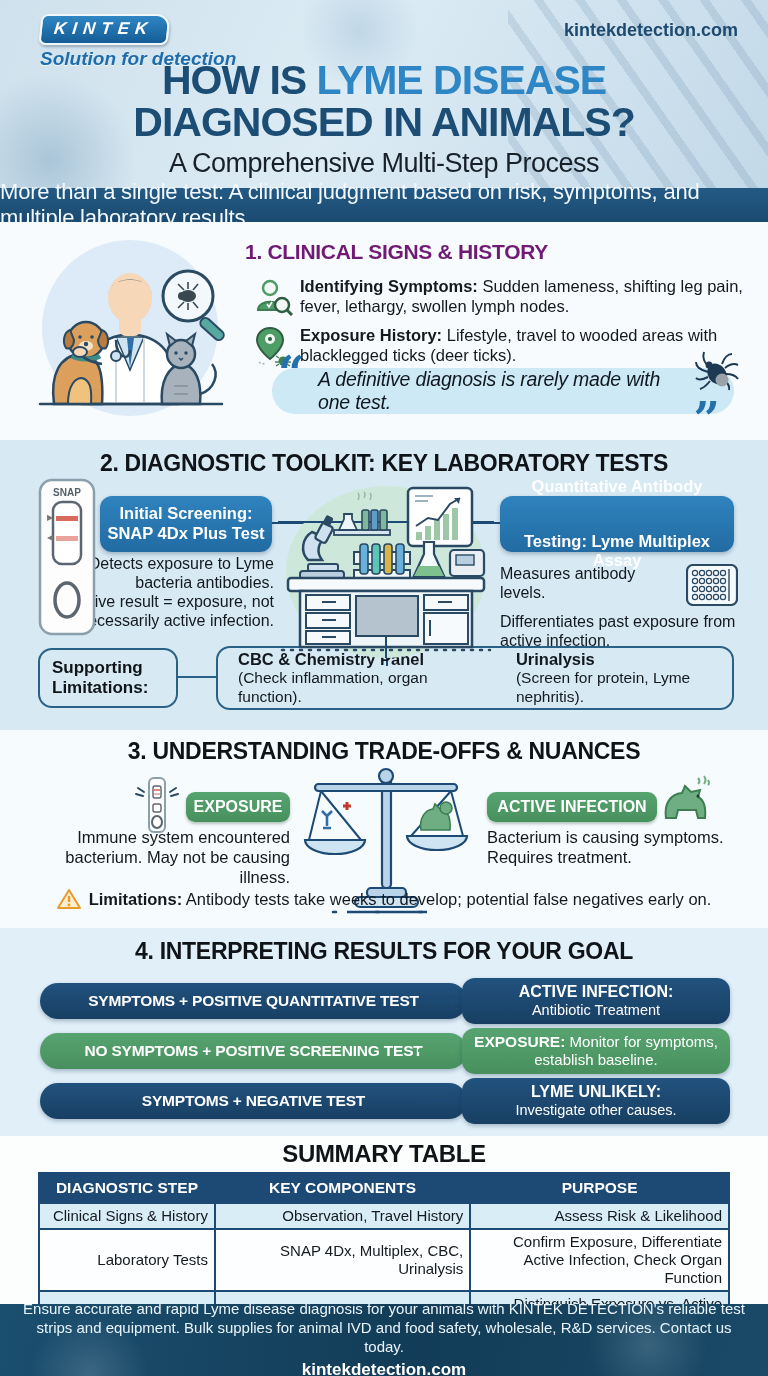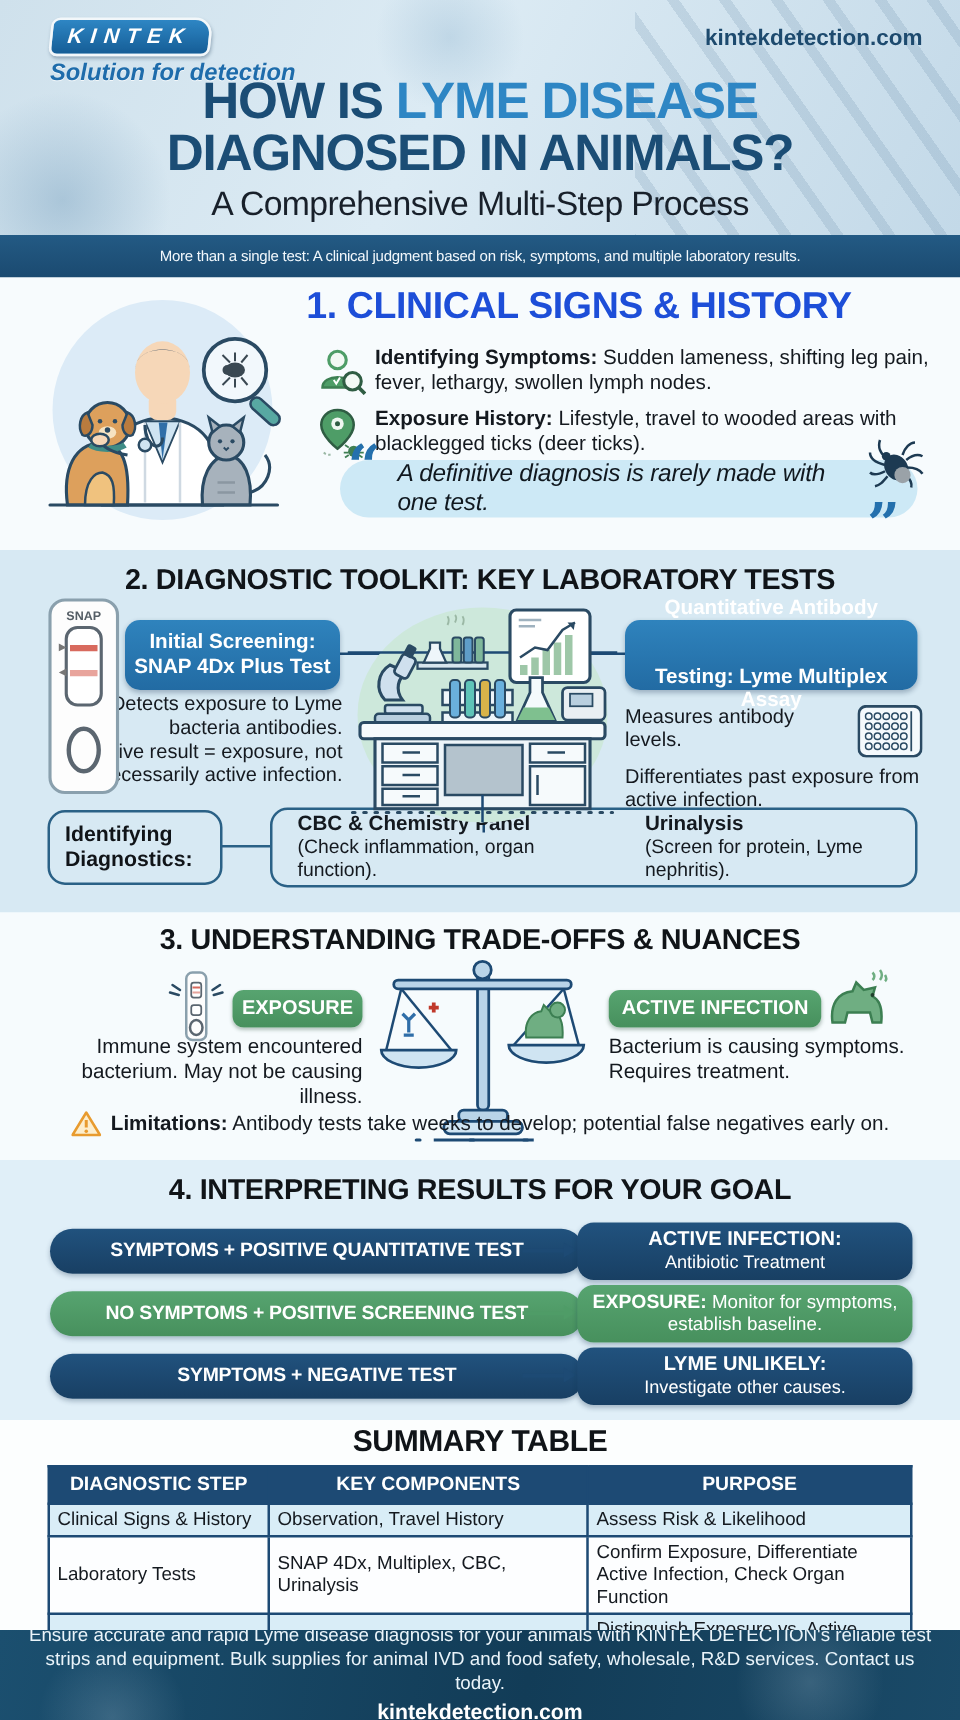--- a/index.html
+++ b/index.html
@@ -27,26 +27,26 @@
   .logo-text { color:#fff; font-weight:bold; font-style:italic; font-size:17px; letter-spacing:6px; }
   .logo-tag { margin-top:3px; font-style:italic; font-weight:bold; font-size:19px; color:#1e6cab; text-shadow:0 1px 0 rgba(255,255,255,.7); }
   .site-top { position:absolute; right:30px; top:20px; font-size:18px; font-weight:bold; color:#1d4a6e; }
   .title { position:absolute; left:0; right:0; top:60px; text-align:center;
            font-size:41px; font-weight:800; letter-spacing:-1px; line-height:1.02; color:#1b4d75; }
   .title .hl { color:#2e86c4; }
   .subtitle { position:absolute; left:0; right:0; top:148px; text-align:center; font-size:27px; font-weight:500; color:#18202a; letter-spacing:-.5px; }
 
   
   .banner { height:34px; background:linear-gradient(180deg,#235a84,#1b4a70); display:flex; align-items:center; justify-content:center; }
-  .banner span { color:#f2f8fc; font-size:12px; letter-spacing:-.2px; }
+  .banner span { color:#f2f8fc; font-size:22px; letter-spacing:-.2px; }
 
   
   .s1 { height:218px; background:#f7fbfd; }
   .s1-illu { position:absolute; left:24px; top:12px; }
-  .s1-head { position:absolute; left:245px; top:6px; font-size:30px; font-weight:800; color:#1d4ed8; letter-spacing:-.3px; }
+  .s1-head { position:absolute; left:245px; top:18px; font-size:21px; font-weight:800; color:#701a75; letter-spacing:-.3px; }
   .s1-item { position:absolute; left:300px; width:448px; font-size:16.5px; line-height:1.22; color:#14191f; }
   .s1-item b { font-weight:800; }
   .s1-ic { position:absolute; left:255px; }
   .quote { position:absolute; left:272px; top:146px; width:462px; height:46px; background:#cde9f6; border-radius:24px; }
   .quote-text { position:absolute; left:46px; right:54px; top:0; bottom:0; display:flex; align-items:center; justify-content:center;
                 font-style:italic; font-size:19.5px; font-weight:500; color:#10181f; letter-spacing:-.2px; }
   .q-open { position:absolute; left:6px; top:-22px; font-family:"DejaVu Serif", serif; font-size:46px; font-weight:bold; color:#2470ad; }
   .q-close { position:absolute; right:14px; bottom:-32px; font-family:"DejaVu Serif", serif; font-size:46px; font-weight:bold; color:#2470ad; }
   .tick-pos { position:absolute; right:-6px; top:-18px; }
 
@@ -114,21 +114,21 @@
   .ar-green { background:#4f9c67; color:#4f9c67; border-left-color:#4f9c67; }
   .r1 { top:50px; } .r2 { top:100px; } .r3 { top:150px; }
   .pr1 { top:55px; } .pr2 { top:105px; } .pr3 { top:155px; }
   .ar1 { top:71px; } .ar2 { top:121px; } .ar3 { top:171px; }
 
   
   .s5 { height:168px; background:#fcfefe; }
   .s5-head { position:absolute; left:0; right:0; top:4px; text-align:center; font-size:24px; font-weight:800; color:#101418; letter-spacing:-.3px; }
   table.sum { position:absolute; left:38px; top:36px; width:692px; border-collapse:collapse; }
   table.sum th { background:#1d4a74; color:#fff; font-size:15.5px; font-weight:800; padding:5px 4px; border:2px solid #1d4a74; }
-  table.sum td { font-size:15px; font-weight:500; color:#14191f; text-align:left; padding:3px 6px; border:2px solid #1d4a74; line-height:1.2; }
+  table.sum td { font-size:15px; font-weight:500; color:#14191f; text-align:right; padding:3px 6px; border:2px solid #1d4a74; line-height:1.2; }
   tr.alt td { background:#d9edf7; }
   tr.plain td { background:#fdfeff; }
   .cw1 { width:25.5%; } .cw2 { width:37%; } .cw3 { width:37.5%; }
 
   
   .footer { height:72px; background:linear-gradient(100deg,#1b4f6f 0%,#123c57 55%,#1a4a68 100%); display:flex; flex-direction:column;
             align-items:center; justify-content:center; text-align:center; overflow:hidden; }
   .footer .ftext { color:#eaf4fa; font-size:15px; line-height:1.25; width:724px; }
   .footer .fsite { margin-top:3px; color:#ffffff; font-weight:800; font-size:17px; }
   .fd { position:absolute; width:120px; height:120px; border-radius:50%; background:radial-gradient(circle, rgba(210,230,245,.18), rgba(210,230,245,0) 70%); }
@@ -388,21 +388,21 @@
           <circle cx="37" cy="33" r="2.6"></circle>
       </g>
       <line x1="43" y1="5" x2="43" y2="37" stroke="#2a4a63" stroke-width="1.4"></line>
     </svg>
   </div>
   <div class="s2-desc dr2">Differentiates past exposure from active infection.</div>
 
   <div class="conn-v"></div>
   <div class="conn-s"></div>
 
-  <div class="support-left">Identifying Diagnostics:</div>
+  <div class="support-left">Supporting Limitations:</div>
   <div class="support-main">
     <div class="support-col sc1">
       <div class="t">CBC &amp; Chemistry Panel</div>
       <div>(Check inflammation, organ function).</div>
     </div>
     <div class="support-col sc2">
       <div class="t">Urinalysis</div>
       <div>(Screen for protein, Lyme nephritis).</div>
     </div>
   </div>

